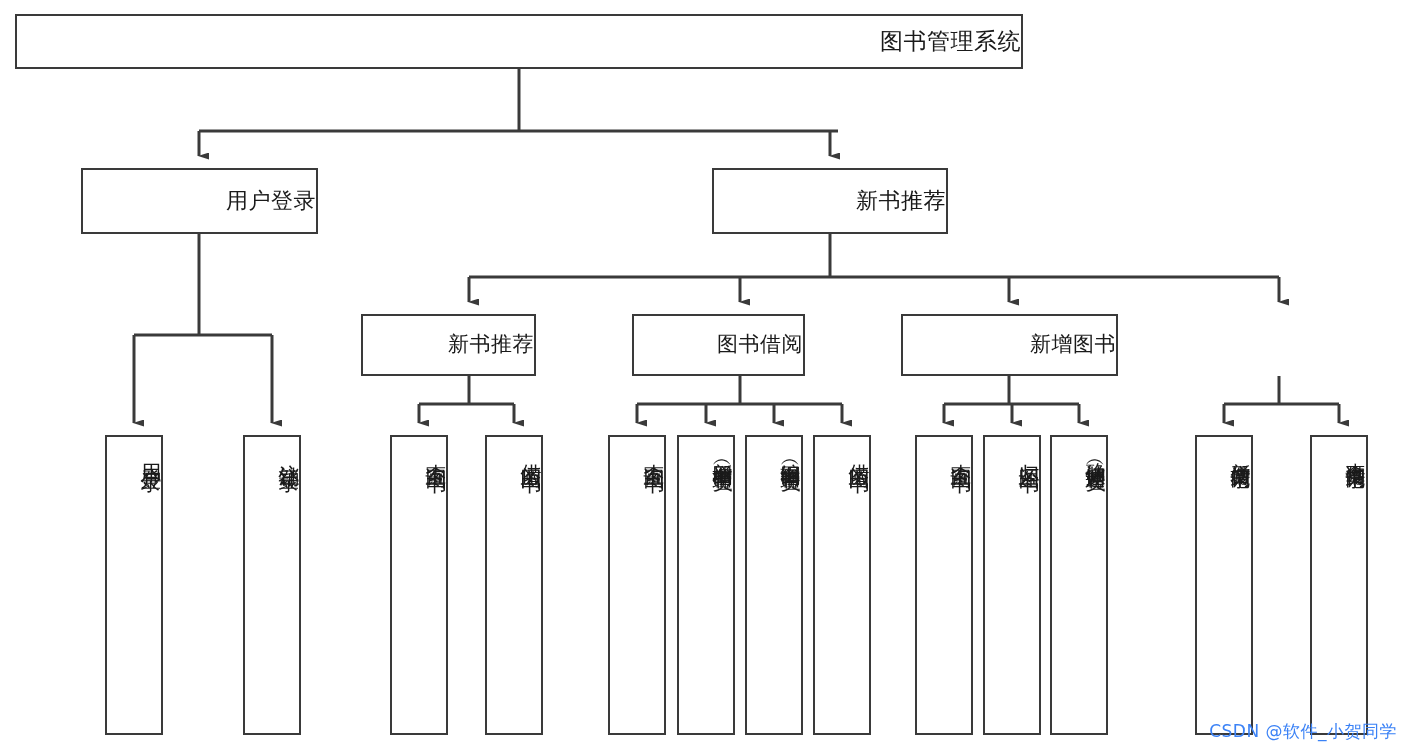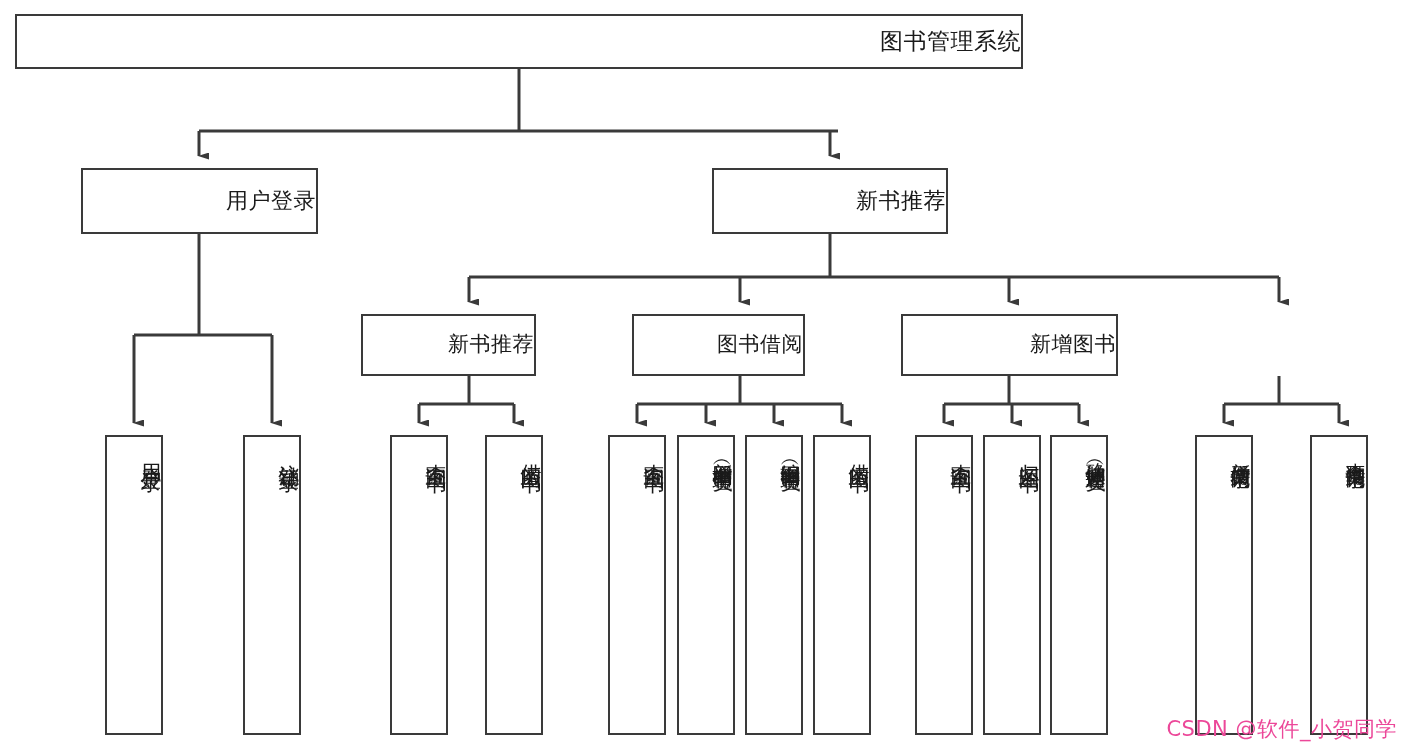--- a/index.html
+++ b/index.html
@@ -86,22 +86,22 @@
     letter-spacing: 3px;
     line-height: 1;
     white-space: nowrap;
   }
   .node.leaf.tall .label { font-size: 20px; letter-spacing: 1.5px; }
 
   .watermark {
     position: absolute;
     right: 8px;
     bottom: 4px;
-    font-size: 21px;
-    color: #ec4899;
+    font-size: 17px;
+    color: #3b82f6;
     letter-spacing: 0.5px;
     z-index: 3;
     white-space: nowrap;
   }
 </style>
 </head>
 <body>
 
 <div id="canvas">
 

